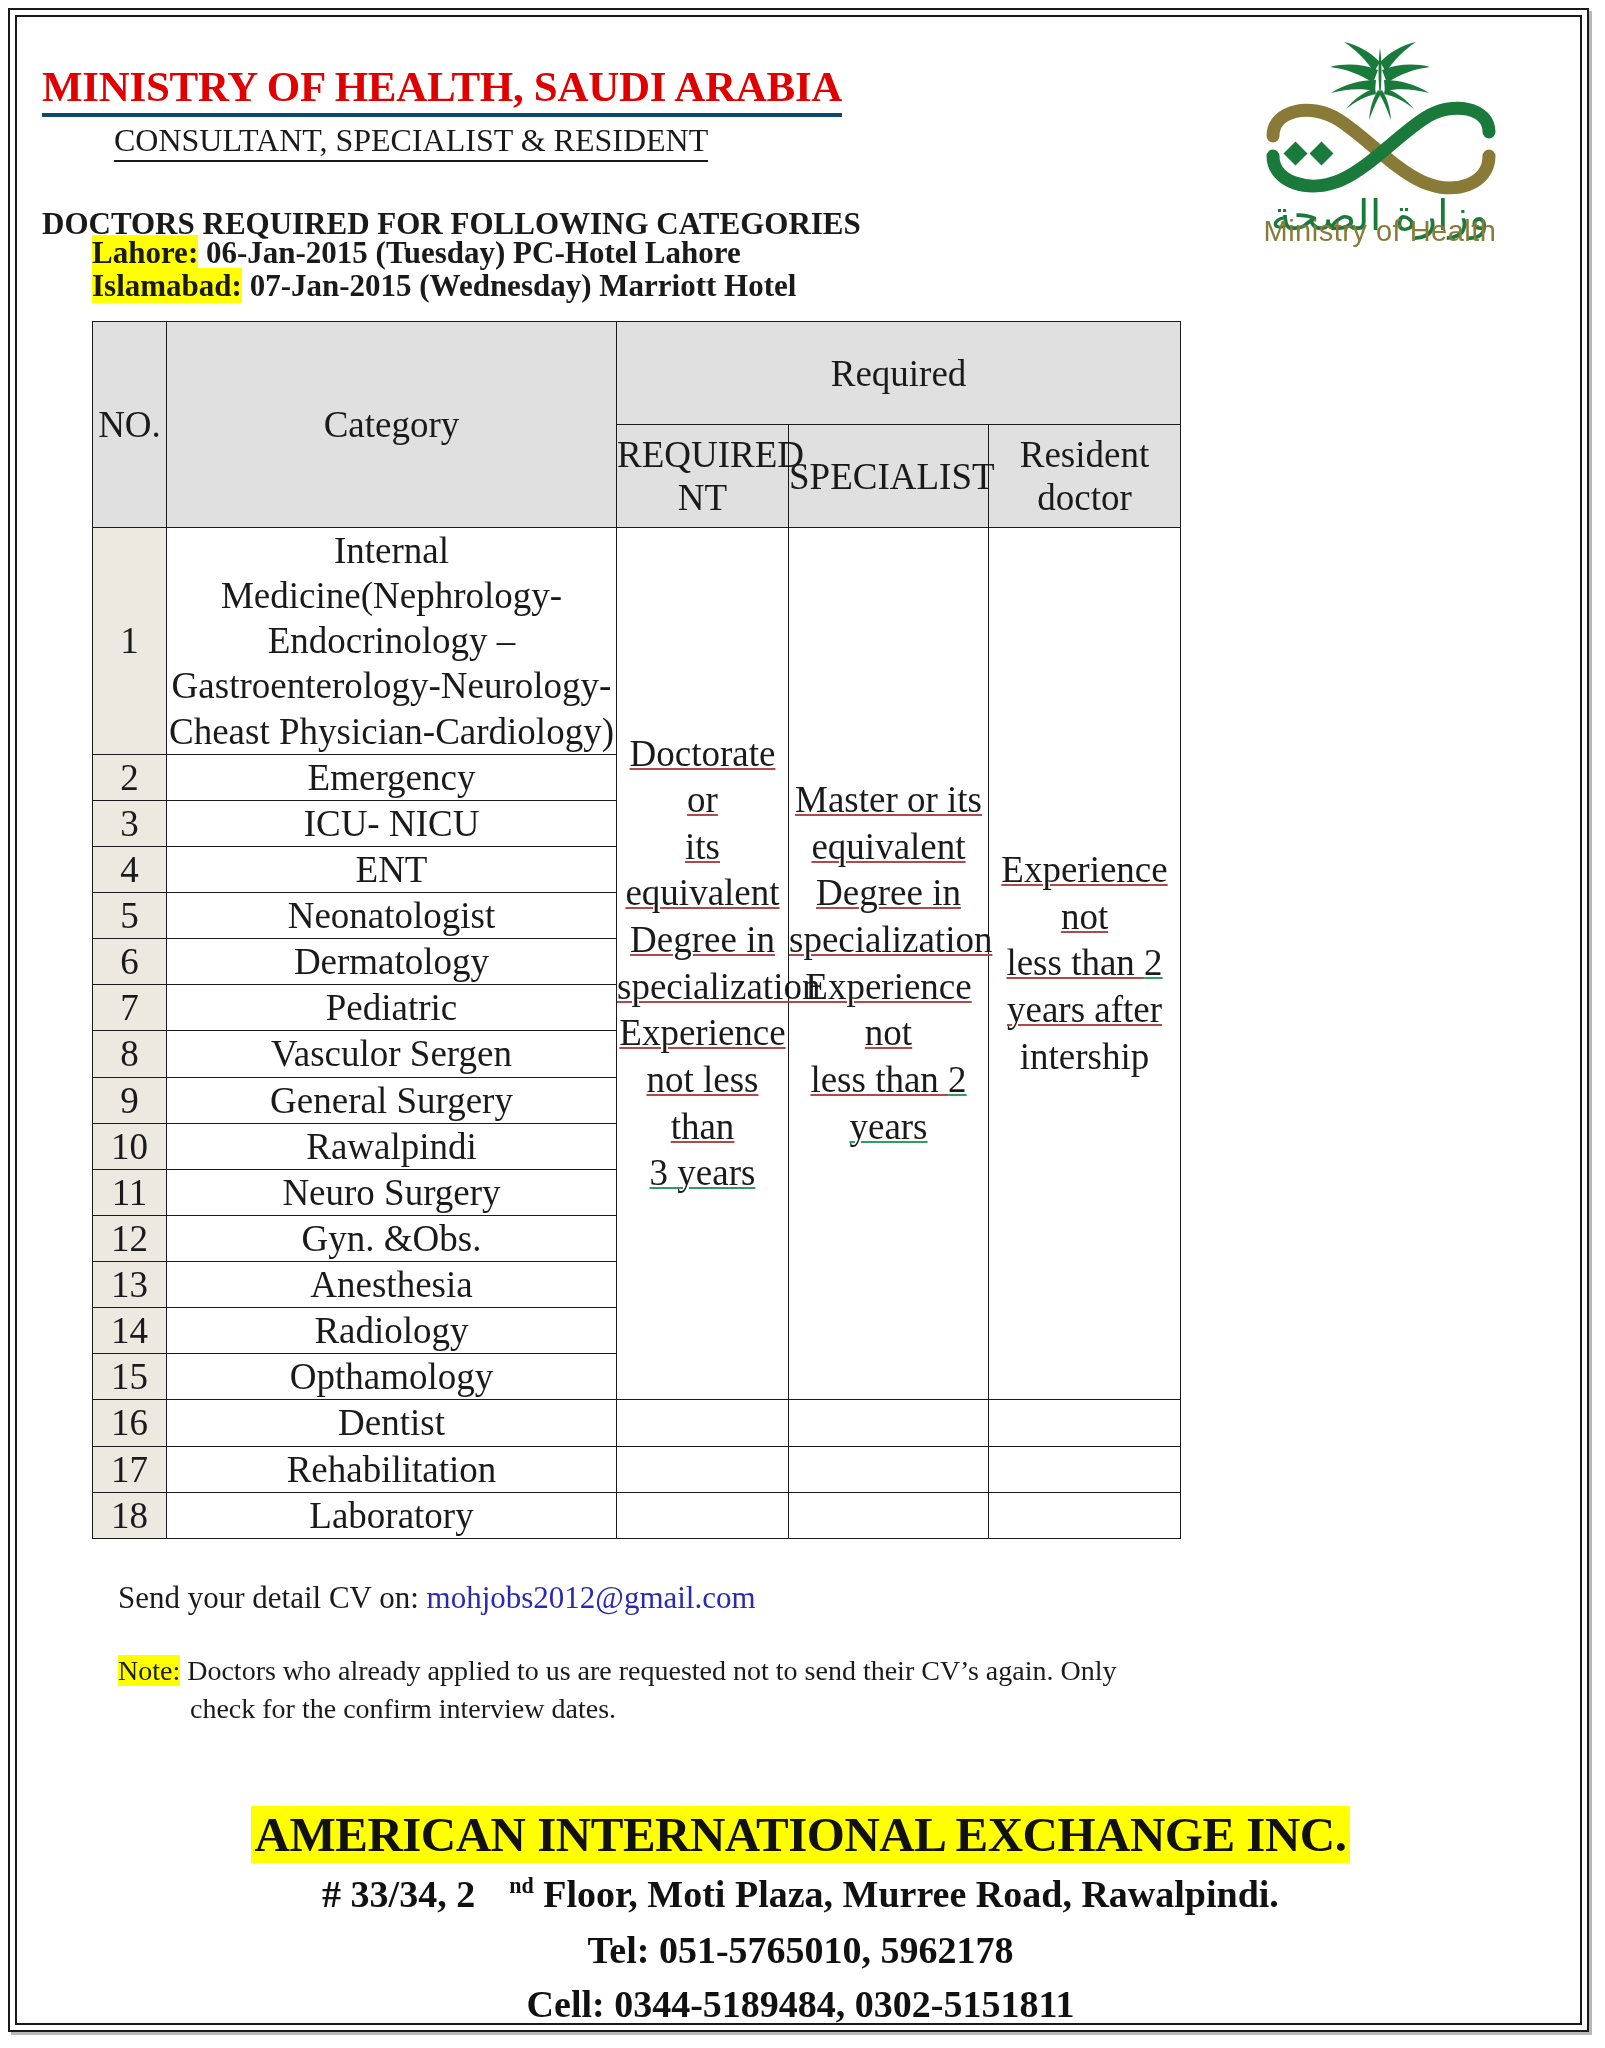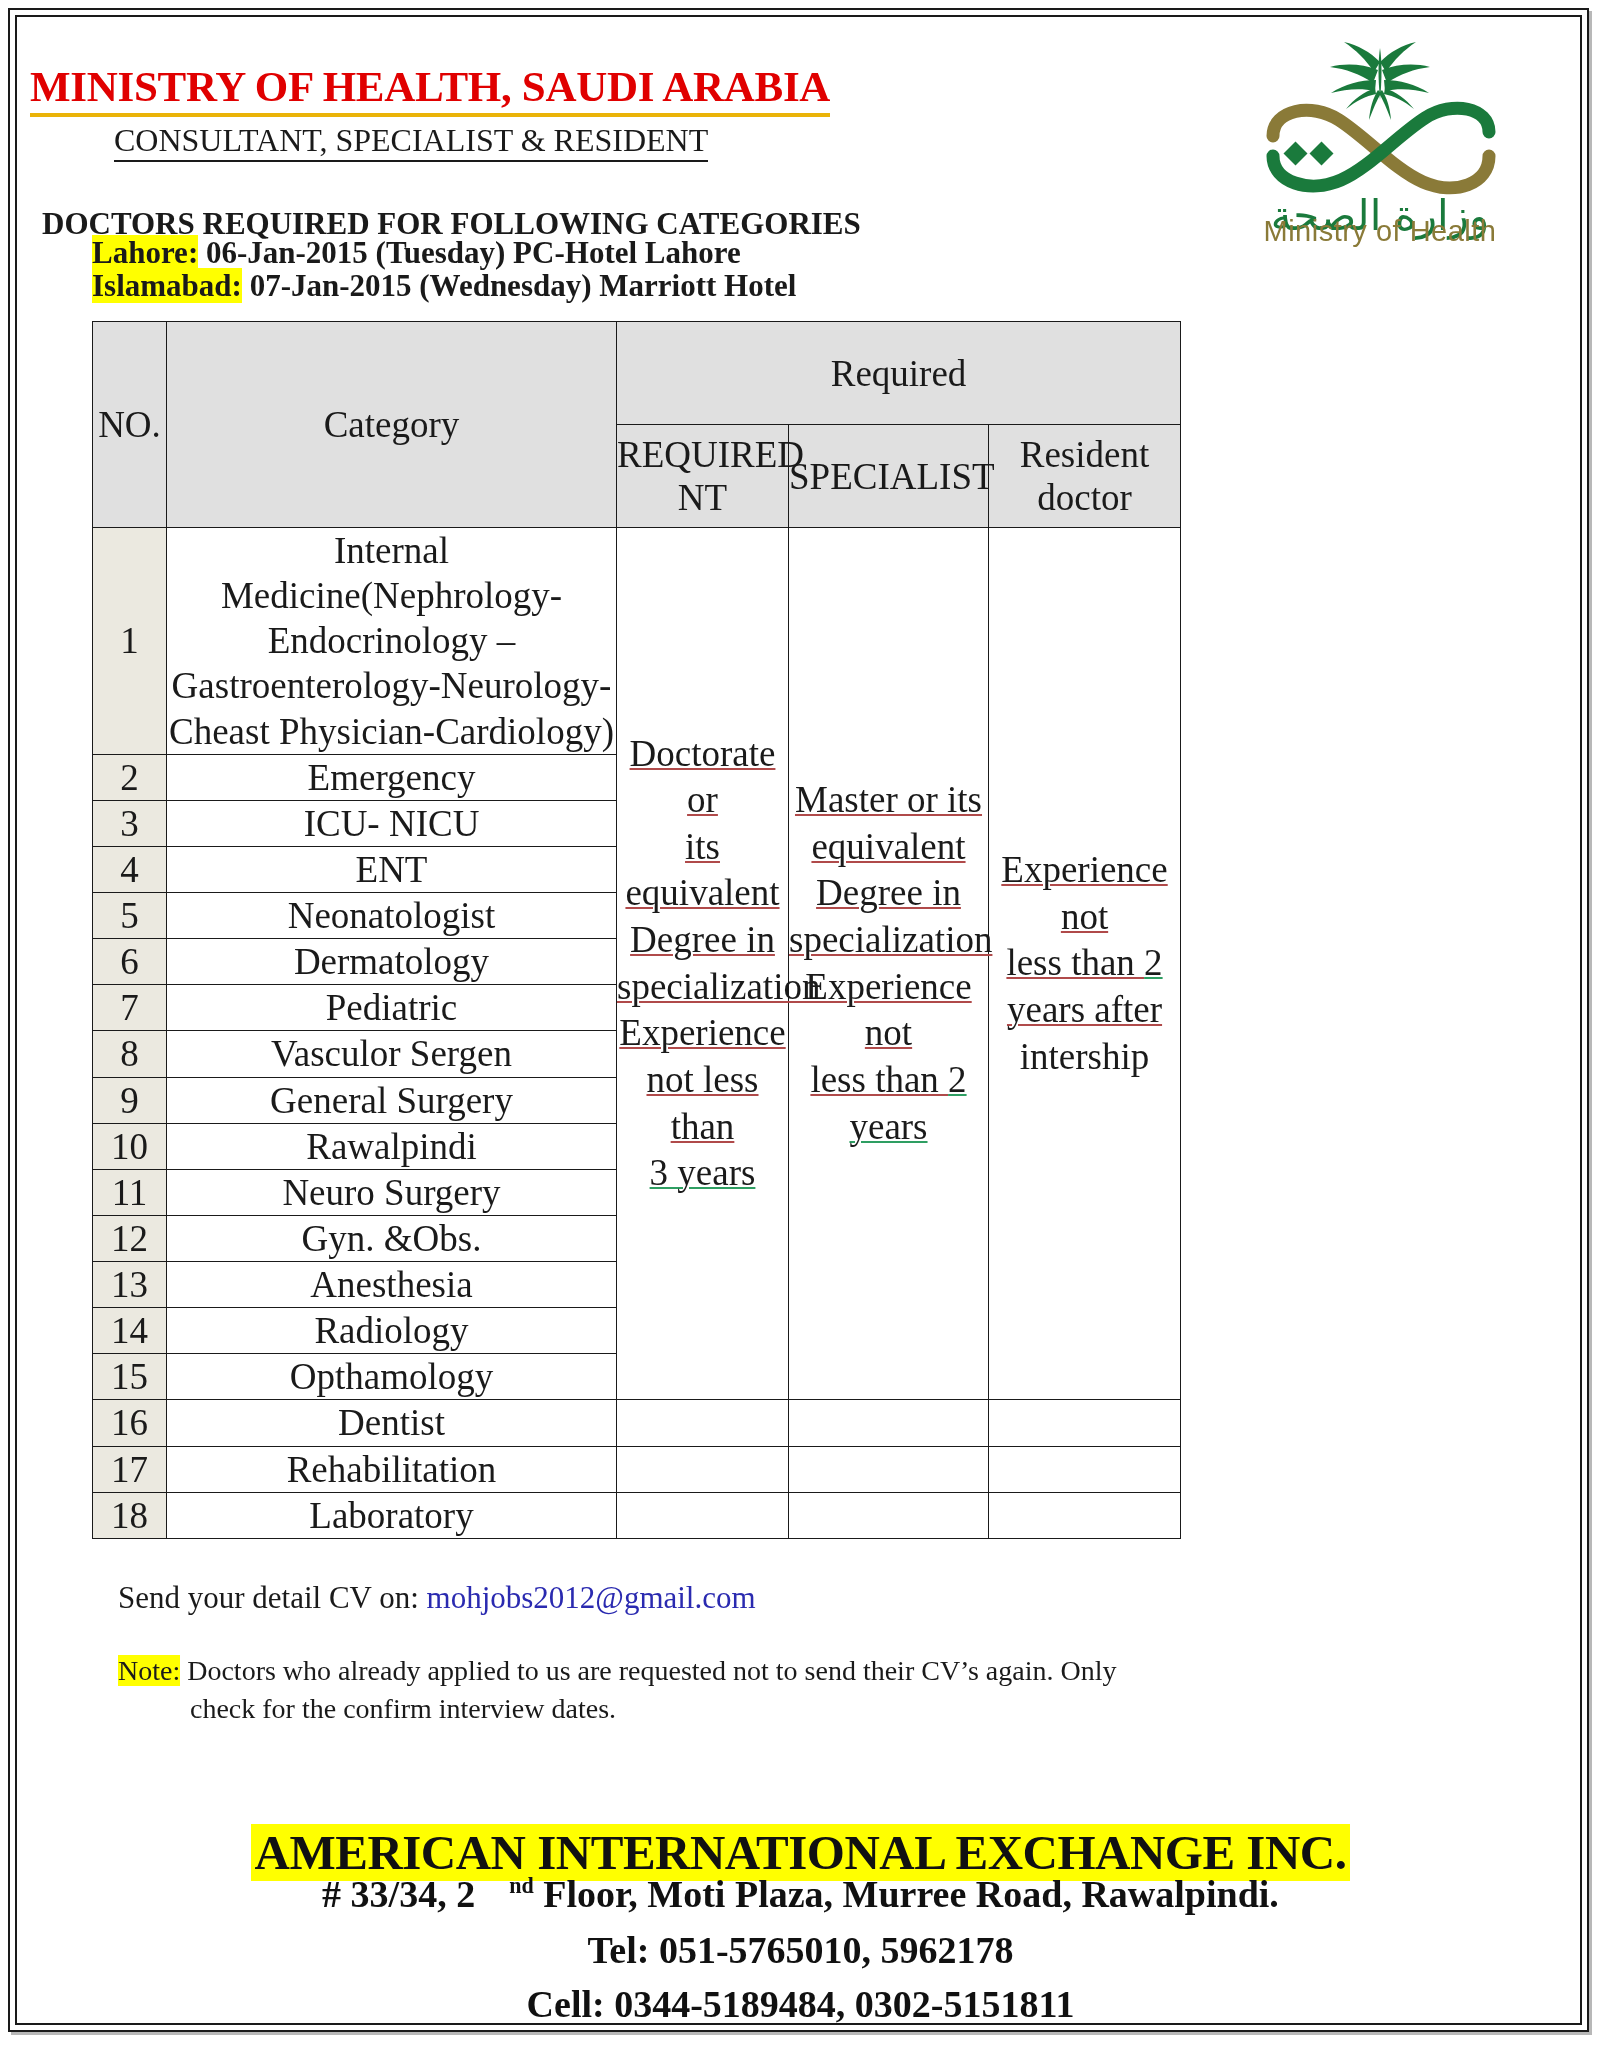--- a/index.html
+++ b/index.html
@@ -33,26 +33,26 @@
   }
   #page-content {
     position: absolute;
     left: 0; top: 0;
     width: 1581px; height: 2024px;
   }
 
   
   .hdr-title {
     position: absolute;
-    left: 20px; top: 52px;
+    left: 32px; top: 52px;
     font-size: 43px;
     font-weight: bold;
     color: #e00000;
     letter-spacing: -0.3px;
-    border-bottom: 4px solid #eab308;
+    border-bottom: 4px solid #0c4a6e;
     padding-bottom: 2px;
     white-space: nowrap;
   }
   .hdr-sub {
     position: absolute;
     left: 104px; top: 112px;
     font-size: 32px;
     color: #1a1a1a;
     border-bottom: 2px solid #1a1a1a;
     padding-bottom: 1px;
@@ -182,21 +182,20 @@
   }
   .company-name {
     display: inline-block;
     background: #ffff00;
     font-size: 49px;
     font-weight: bold;
     letter-spacing: -0.5px;
     color: #111;
     padding: 0 4px;
     white-space: nowrap;
-    margin-top: 18px;
   }
   .addr {
     position: absolute;
     left: 0;
     width: 1581px;
     text-align: center;
     font-size: 38px;
     font-weight: bold;
     color: #111;
     white-space: nowrap;

